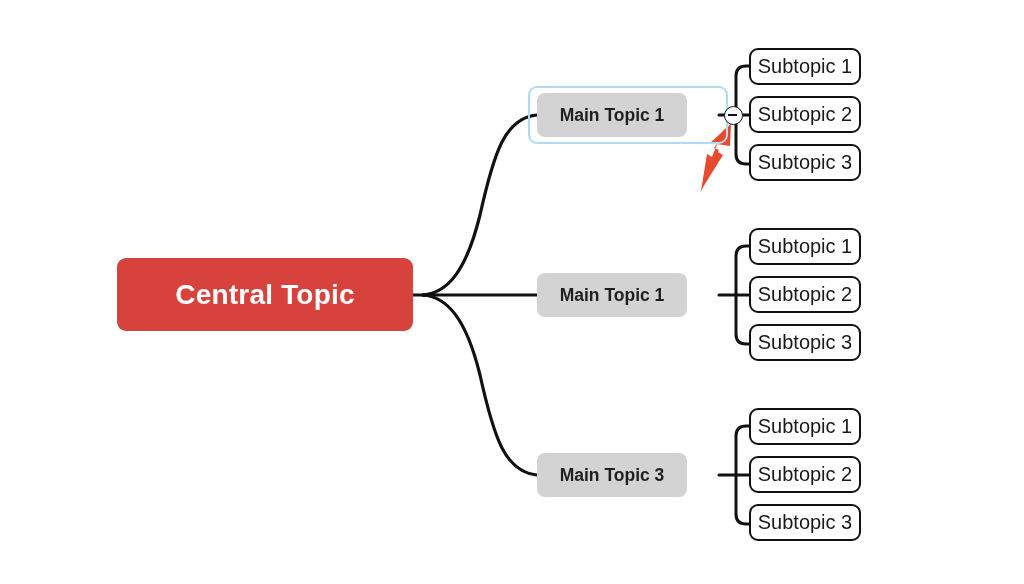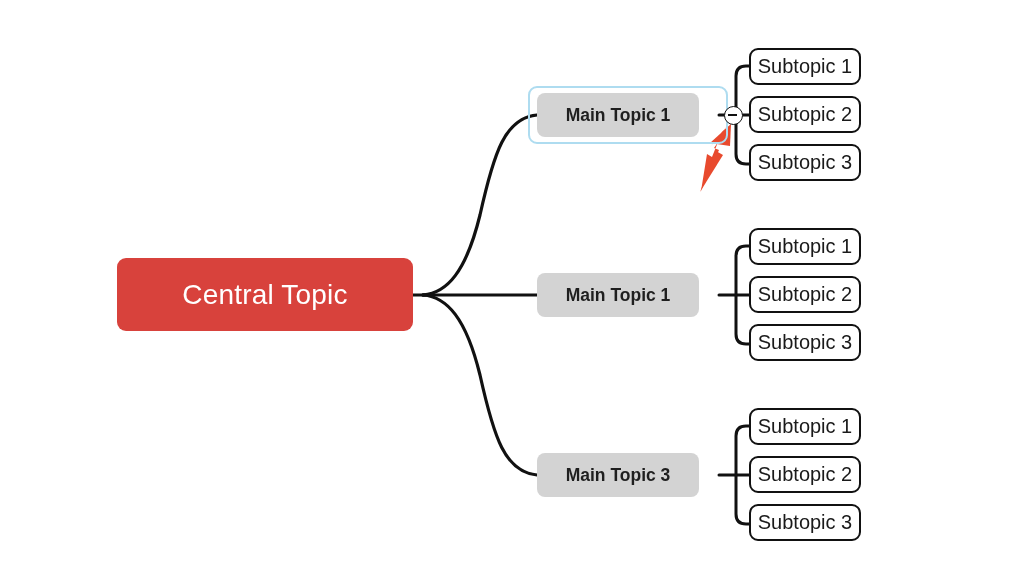--- a/index.html
+++ b/index.html
@@ -41,30 +41,30 @@
     border-radius: 9px;
     background: #d8423c;
     display: flex;
     align-items: center;
     justify-content: center;
     box-sizing: border-box;
   }
   .central-label {
     color: #ffffff;
     font-size: 28px;
-    font-weight: normal;
+    font-weight: bold;
     letter-spacing: 0.2px;
     white-space: nowrap;
   }
 
   
   .main-node {
     position: absolute;
     left: 537px;
-    width: 162px;
+    width: 150px;
     height: 44px;
     border-radius: 8px;
     background: #d3d3d3;
     display: flex;
     align-items: center;
     justify-content: center;
     box-sizing: border-box;
   }
   .main-label {
     color: #1f1f1f;

